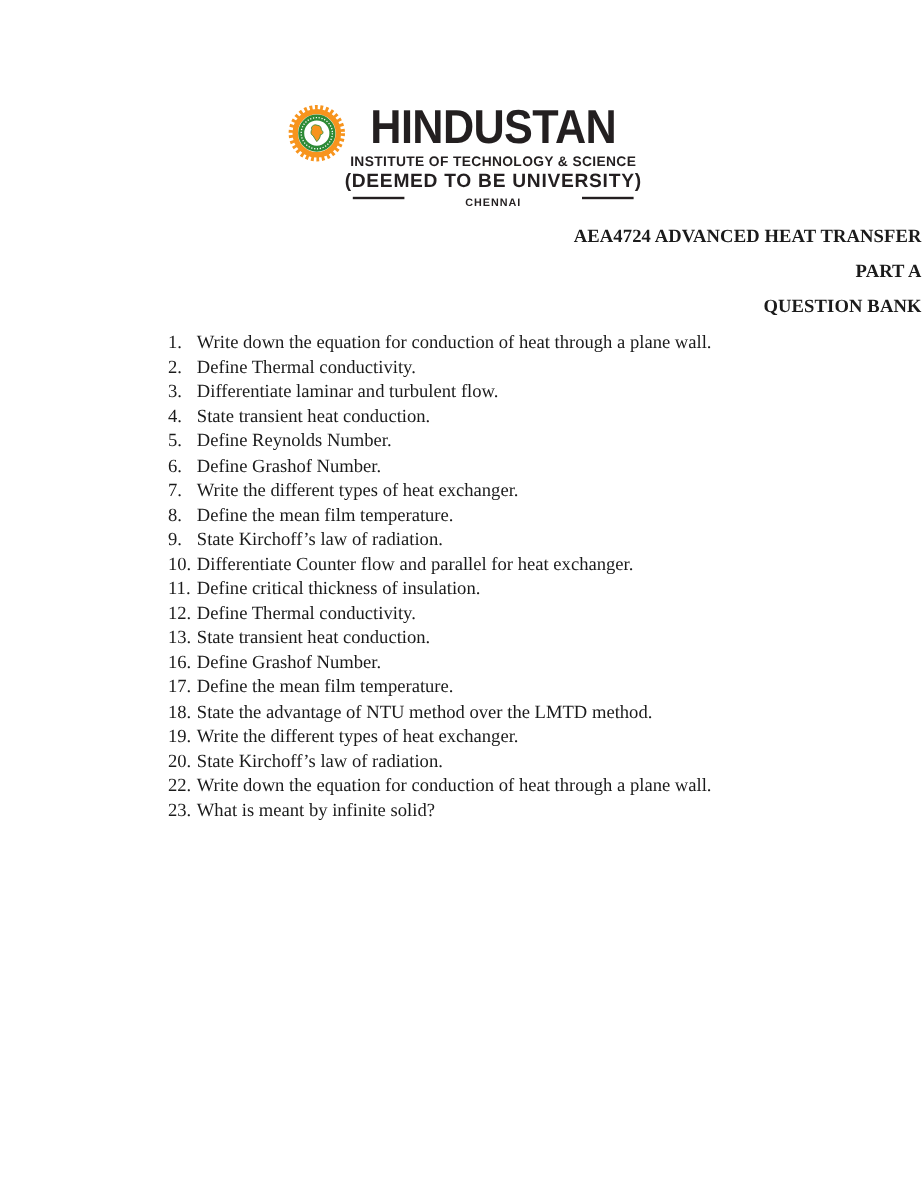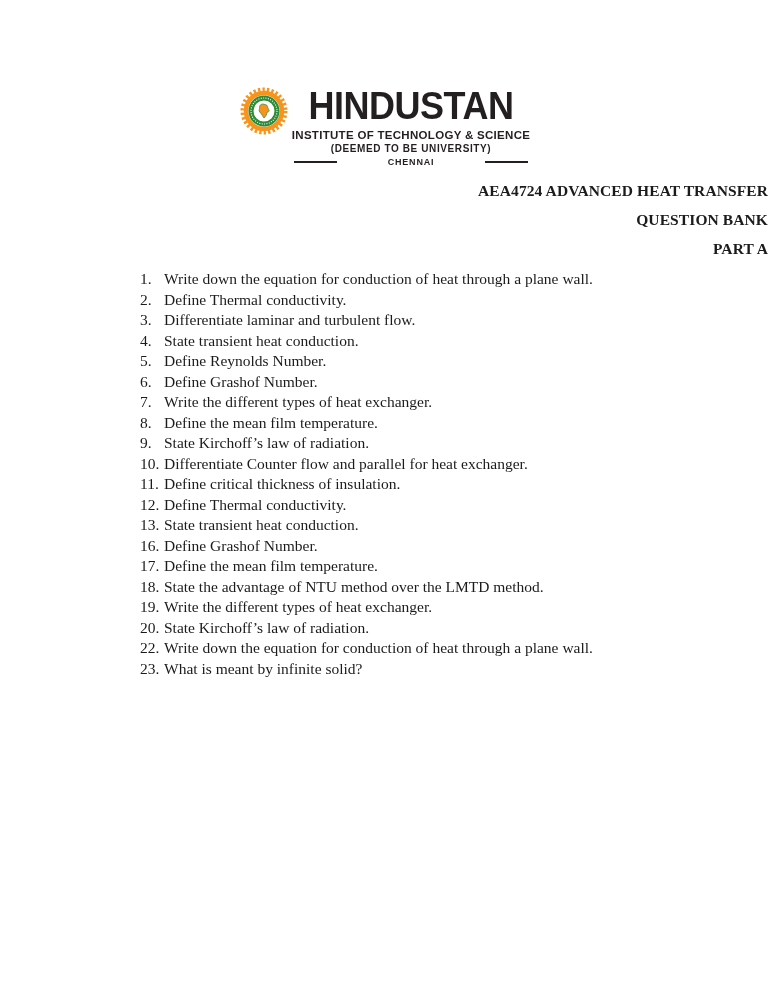--- a/index.html
+++ b/index.html
@@ -29,24 +29,24 @@
     width:234px;
   }
   .logo-name{
     font-size:36px;font-weight:bold;letter-spacing:-0.5px;line-height:1;
     transform:scaleY(1.1);transform-origin:top center;white-space:nowrap;
   }
   .logo-sub{
     font-size:11.5px;font-weight:bold;letter-spacing:0.3px;margin-top:7px;white-space:nowrap;
   }
   .logo-deemed{
-    font-size:10px;font-weight:bold;letter-spacing:0.6px;margin-top:2px;white-space:nowrap;
+    font-size:16px;font-weight:bold;letter-spacing:0.6px;margin-top:2px;white-space:nowrap;
   }
   .logo-city-row{
-    display:flex;align-items:center;width:100%;margin-top:3px;gap:48px;
+    display:flex;align-items:flex-start;width:100%;margin-top:3px;gap:48px;
   }
   .rule{flex:1;height:2px;background:var(--ink);}
   .logo-city{
     font-size:9px;font-weight:bold;letter-spacing:0.8px;padding:0 3px;white-space:nowrap;
   }
 
   
   .headings{margin-top:14px;text-align:right;}
   .heading{
     font-size:15.5px;font-weight:bold;line-height:20px;margin-bottom:9px;
@@ -89,22 +89,22 @@
       <div class="logo-city-row">
         <span class="rule"></span>
         <span class="logo-city">CHENNAI</span>
         <span class="rule"></span>
       </div>
     </div>
   </div>
 
   <div class="headings">
     <div class="heading">AEA4724 ADVANCED HEAT TRANSFER</div>
+    <div class="heading">PART A</div>
     <div class="heading">QUESTION BANK</div>
-    <div class="heading">PART A</div>
   </div>
 
   <div class="q-list">
       <div class="q-item">
         <span class="q-num">1.</span>
         <span class="q-text">Write down the equation for conduction of heat through a plane wall.</span>
       </div>
       <div class="q-item">
         <span class="q-num">2.</span>
         <span class="q-text">Define Thermal conductivity.</span>

